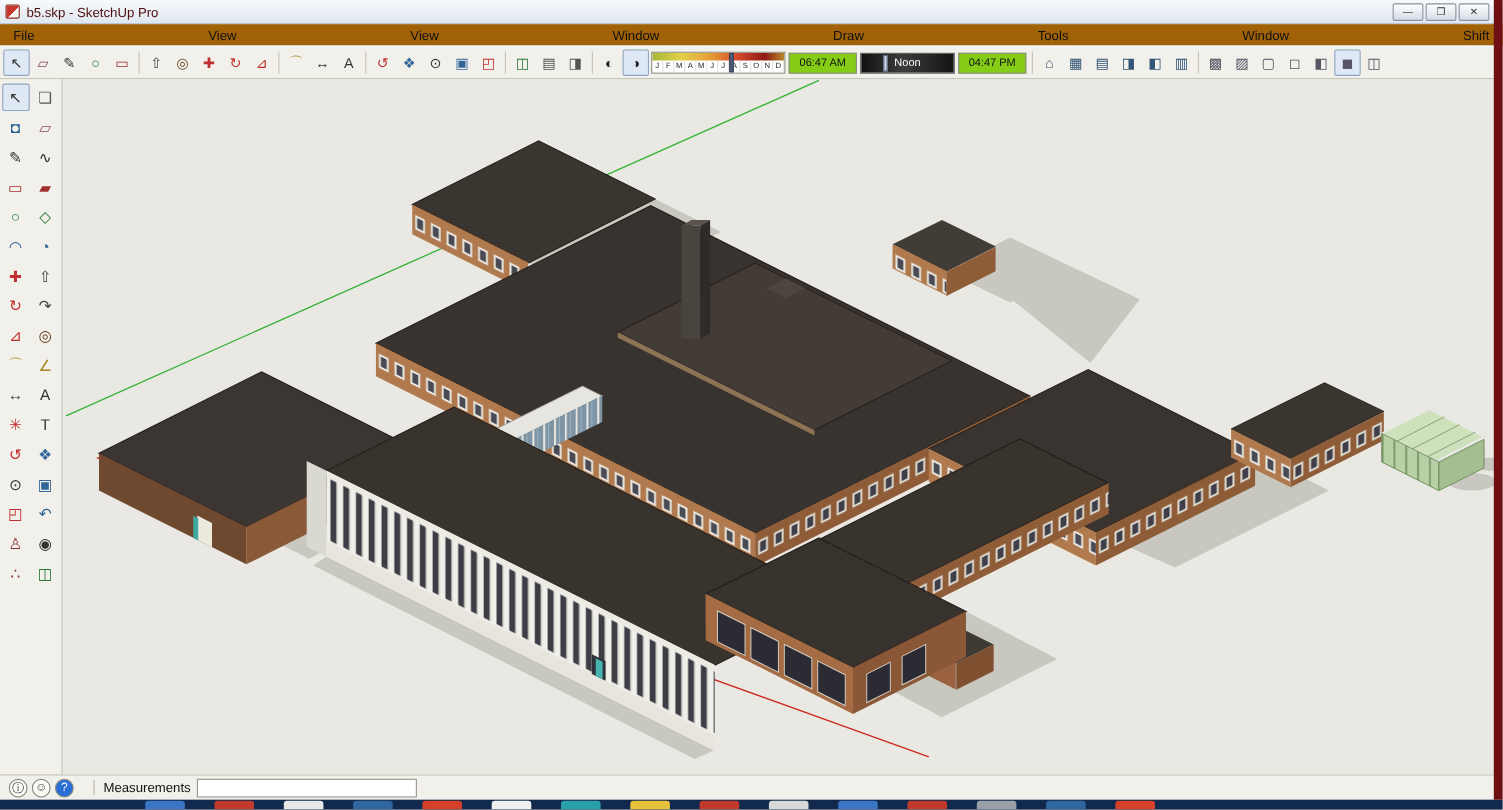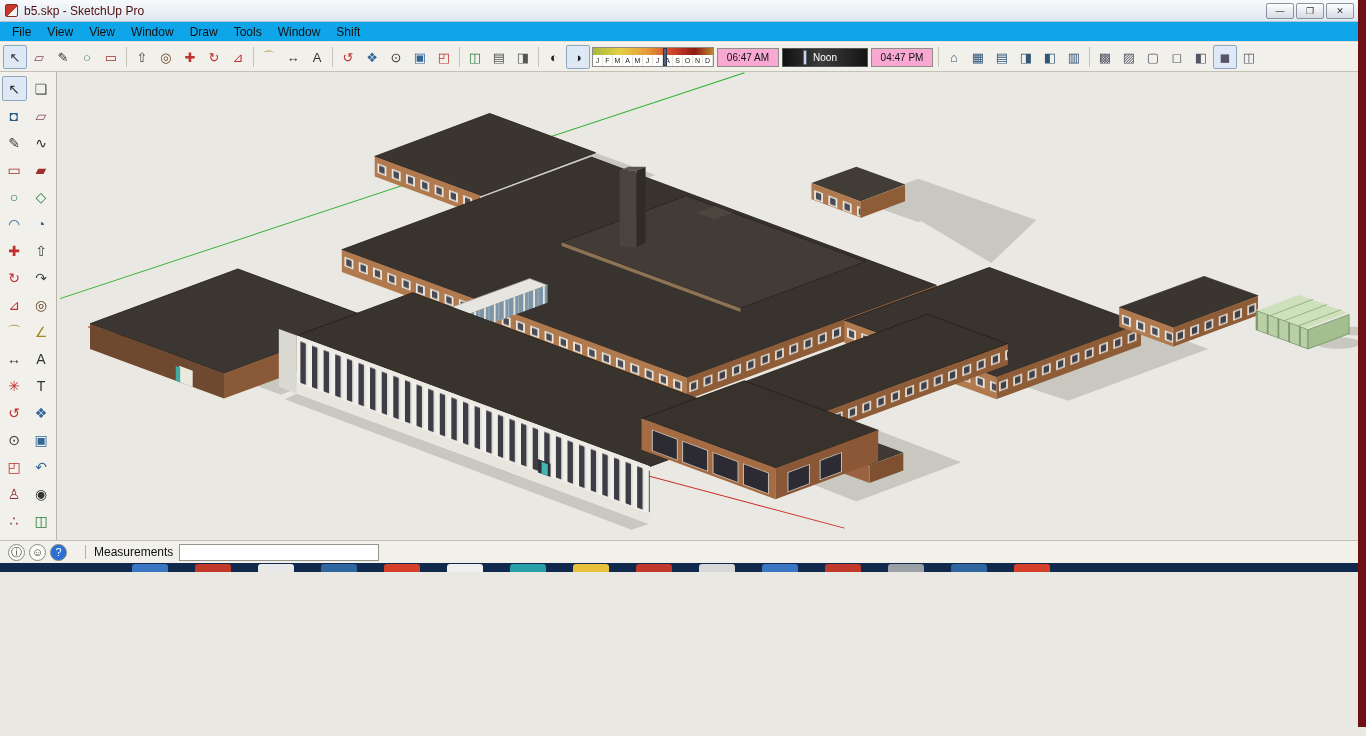--- a/index.html
+++ b/index.html
@@ -2,21 +2,21 @@
 <html><head>
 <meta charset="utf-8">
 <style>
   * { box-sizing: border-box; }
   html,body { margin:0; padding:0; }
   body {
     width:1366px; height:736px; overflow:hidden;
     font-family:"Liberation Sans", sans-serif;
     background:#e9e8e2; position:relative;
   }
-  .window { width:1366px; height:572px; display:flex; flex-direction:column; position:relative; }
+  .window { width:1366px; height:736px; display:flex; flex-direction:column; position:relative; }
 
   
   .titlebar {
     height:22px; flex:0 0 22px;
     background:linear-gradient(#f7fafc,#dfe7ef);
     border-bottom:1px solid #b9c4d1;
     display:flex; align-items:center; padding:0 12px 0 5px;
   }
   .app-icon {
     width:13px; height:13px; border-radius:2px;
@@ -27,23 +27,23 @@
   .win-controls { margin-left:auto; display:flex; }
   .win-btn {
     width:28px; height:16px; margin-left:2px;
     border:1px solid #8a93a0; border-radius:2px;
     background:linear-gradient(#fefefe,#d6dce4);
     color:#333; font-size:9px; display:flex; align-items:center; justify-content:center;
   }
 
   
   .menubar {
-    height:20px; flex:0 0 20px; background:#0ea5e9;
+    height:20px; flex:0 0 20px; background:#a16207;
     display:flex; align-items:center; padding:0 4px;
-    border-bottom:1px solid #dddbd2; font-size:12px; color:#111;
+    border-bottom:1px solid #dddbd2; font-size:12px; color:#111;justify-content:space-between;
   }
   .menu-item { padding:2px 8px; cursor:default; }
 
   
   .toolbar {
     height:30px; flex:0 0 30px; background:#f1f0ea;
     border-bottom:1px solid #c3c1b6; border-top:1px solid #fbfaf6;
     display:flex; align-items:center; padding:0 3px; white-space:nowrap;
   }
   .tgroup { display:flex; align-items:center; }
@@ -69,21 +69,21 @@
     flex:1; font-size:7px; color:#222; text-align:center; line-height:12px;
     border-right:1px solid #e4e2da; cursor:default;
   }
   .date-thumb {
     position:absolute; left:58%; top:0; width:4px; height:100%;
     background:#55617a; border:1px solid #2e3razor totally-invalid;  
   }
   .date-thumb { border:1px solid #2e3850; }
   .time-field {
     width:62px; height:19px; margin-left:3px;
-    background:#f9a8d4; border:1px solid #8d8d84;
+    background:#84cc16; border:1px solid #8d8d84;
     font-size:10px; color:#111; display:flex; align-items:center; justify-content:center;
   }
   .noon-slider {
     width:86px; height:19px; margin-left:3px; position:relative;
     background:linear-gradient(90deg,#101010,#3c3c3c 45%,#141414);
     border:1px solid #555; color:#fff; font-size:10px;
     display:flex; align-items:center; justify-content:center;
   }
   .noon-thumb { position:absolute; left:24%; top:1px; width:4px; height:15px; background:#cfd6e2; border:1px solid #55617a; }
 

